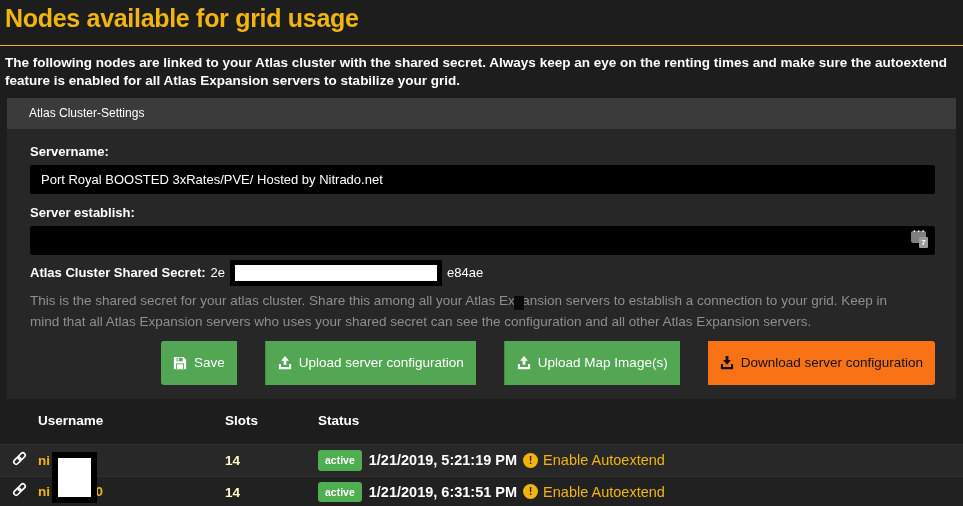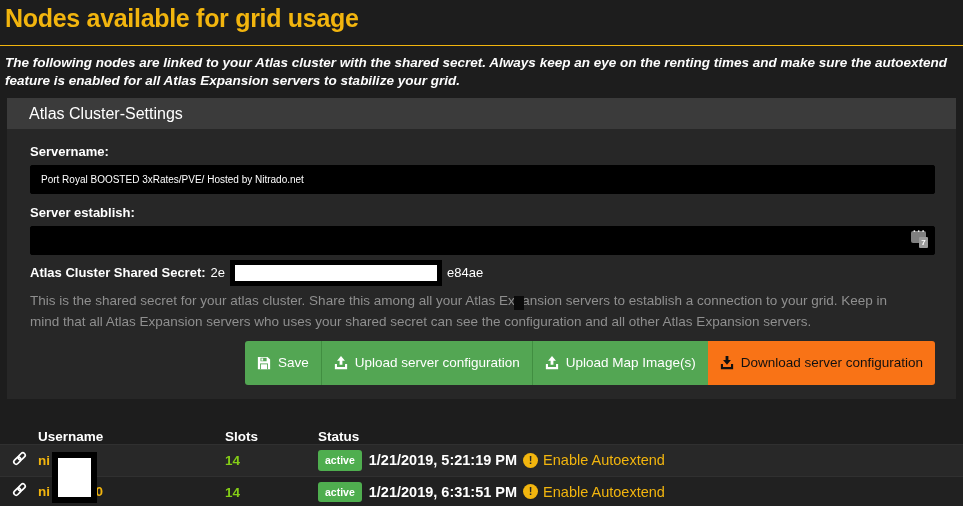--- a/index.html
+++ b/index.html
@@ -12,35 +12,35 @@
   }
   
   .page-head { padding:4px 6px 6px 5px; border-bottom:1px solid #f2b50e; }
   .page-head h1 {
     margin:0; padding-bottom:6px;
     font-size:25px; font-weight:700; letter-spacing:-0.3px;
     color:#f2b50e; line-height:1.15;
   }
   .page-desc {
     margin:8px 5px 0 5px; width:952px;
-    font-size:13.5px; font-weight:700; line-height:1.38; color:#fdfdfd;font-style:italic;
+    font-size:13.5px; font-weight:700; line-height:1.38; color:#fdfdfd;
   }
   
   .panel { margin:7px 7px 0 7px; background:#272727; }
   .panel-header {
-    background:#3b3b3b; color:#fff; font-size:16px;
+    background:#3b3b3b; color:#fff; font-size:12px;
     padding:9px 22px 9px 22px; line-height:13px;
   }
   .panel-body { padding:15px 21px 14px 23px; position:relative; }
   .form-label { font-size:13px; font-weight:700; margin:0 0 6px 0; display:block; }
   .form-label.spaced { margin-top:11px; }
   .text-input {
     width:100%; height:29px; display:block;
     background:#000; border:1px solid #000; border-radius:2px;
-    color:#fff; font-size:10px; padding:0 10px;
+    color:#fff; font-size:13px; padding:0 10px;
     font-family:"Liberation Sans", sans-serif; outline:none;
   }
   .pw-wrap { position:relative; }
   
   .numpad-icon {
     position:absolute; right:9px; top:5px; width:15px; height:12px;
     background:#7f7f7f; border-radius:2px;
   }
   .numpad-icon::before {
     content:"···"; position:absolute; top:-5px; left:2px;
@@ -71,43 +71,43 @@
     background:#0a0a0a;
   }
   
   .btn-row { display:flex; justify-content:flex-end; margin-top:8px; }
   .btn {
     height:44px; display:flex; align-items:center; gap:7px;
     padding:0 12px; border:none; cursor:pointer;
     background:#53a653; color:#fff;
     font-size:13.5px; font-family:"Liberation Sans", sans-serif;
   }
-  .btn + .btn { border-left:1px solid #418e41; }
+  .btn + .btn { border-left:1px solid #418e41;margin-left:28px; }
   .btn.first { border-radius:3px 0 0 3px; }
   .btn.last  { border-radius:0 3px 3px 0; background:#f97316; color:#111; border-left:none; }
   .btn svg { display:block; }
   
   .table-wrap { position:relative; margin-top:14px; }
   .t-header {
-    display:flex; height:31px; align-items:flex-end;
+    display:flex; height:31px; align-items:flex-start;
     font-size:13.5px; font-weight:700; color:#fff;
   }
   .t-row {
     display:flex; height:32px; align-items:center;
     border-top:1px solid #303030;
   }
   .t-row.odd  { background:#282828; }
   .t-row.even { background:#212121; border-bottom:1px solid #303030; }
   .c-icon  { width:38px; padding-left:12px; display:flex; align-items:center; }
   .c-user  { width:187px; display:flex; align-items:center; }
   .c-slots { width:93px; }
   .c-status{ flex:1; display:flex; align-items:center; }
   .user-link { color:#f2b50e; font-size:13.5px; font-weight:700; display:flex; align-items:center; text-decoration:none; }
   .user-gap { display:inline-block; width:38px; }
-  .slots-val { font-size:13.5px; font-weight:700; color:#84cc16; }
+  .slots-val { font-size:13.5px; font-weight:700; color:#fef9c3; }
   .status-badge {
     background:#4fae4f; color:#fff; border-radius:3px;
     font-size:10.5px; font-weight:700; padding:5px 7px; line-height:1;
   }
   .timestamp { margin-left:7px; font-size:14.5px; font-weight:600; color:#fff; }
   .warn-icon {
     margin-left:6px; width:15px; height:15px; border-radius:50%;
     background:#f2b50e; color:#272727;
     display:flex; align-items:center; justify-content:center;
     font-size:11px; font-weight:900; line-height:1;

